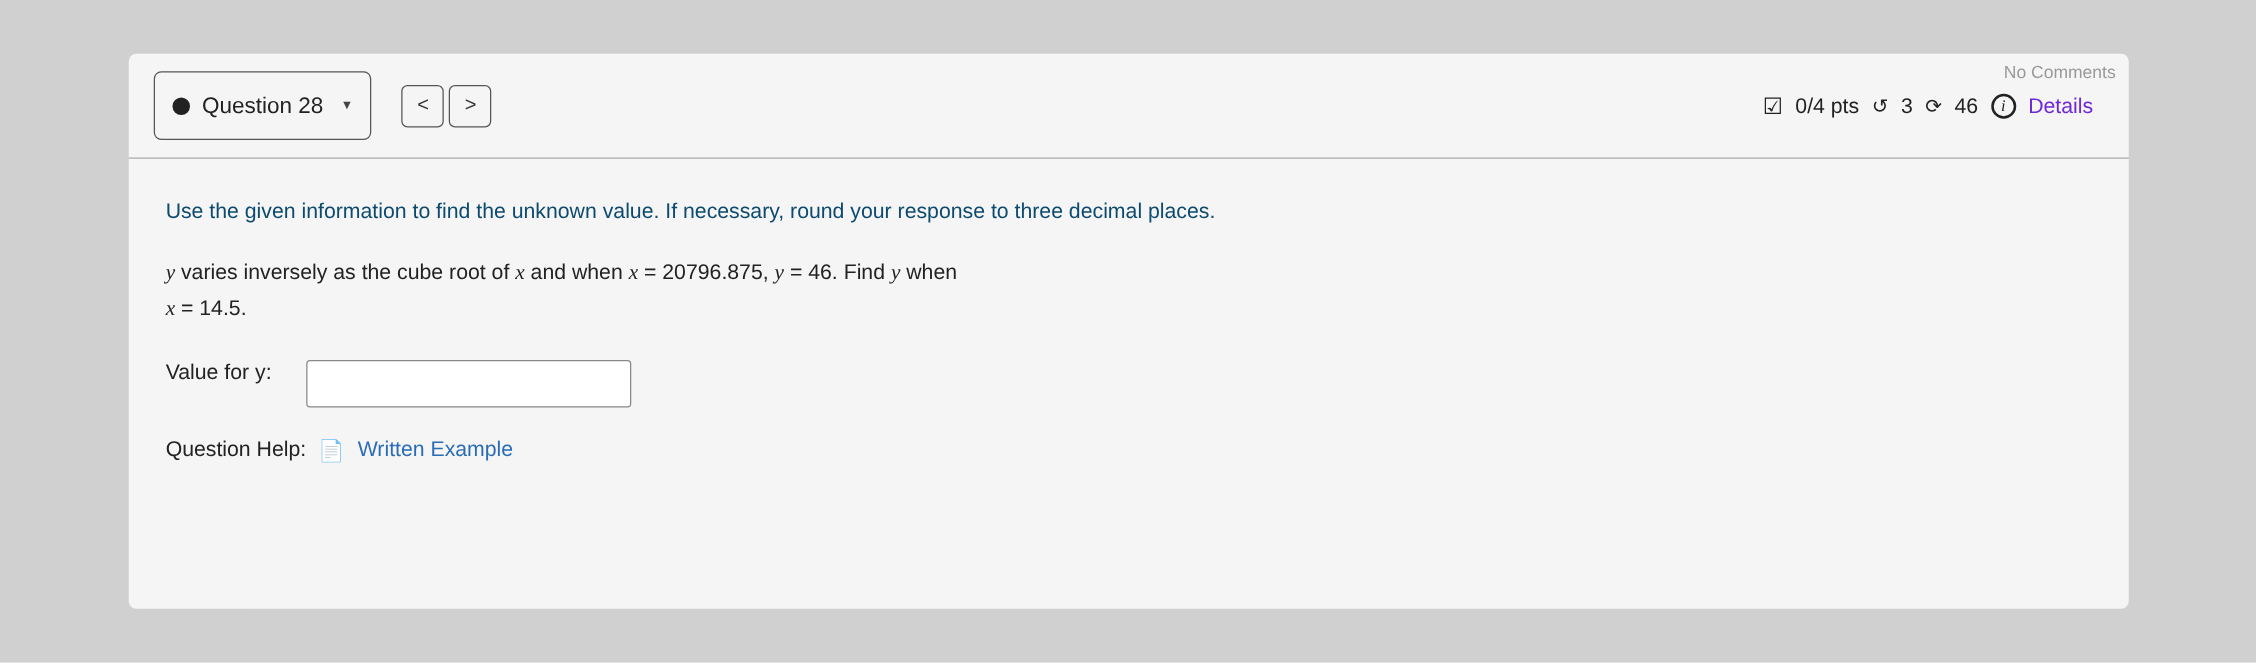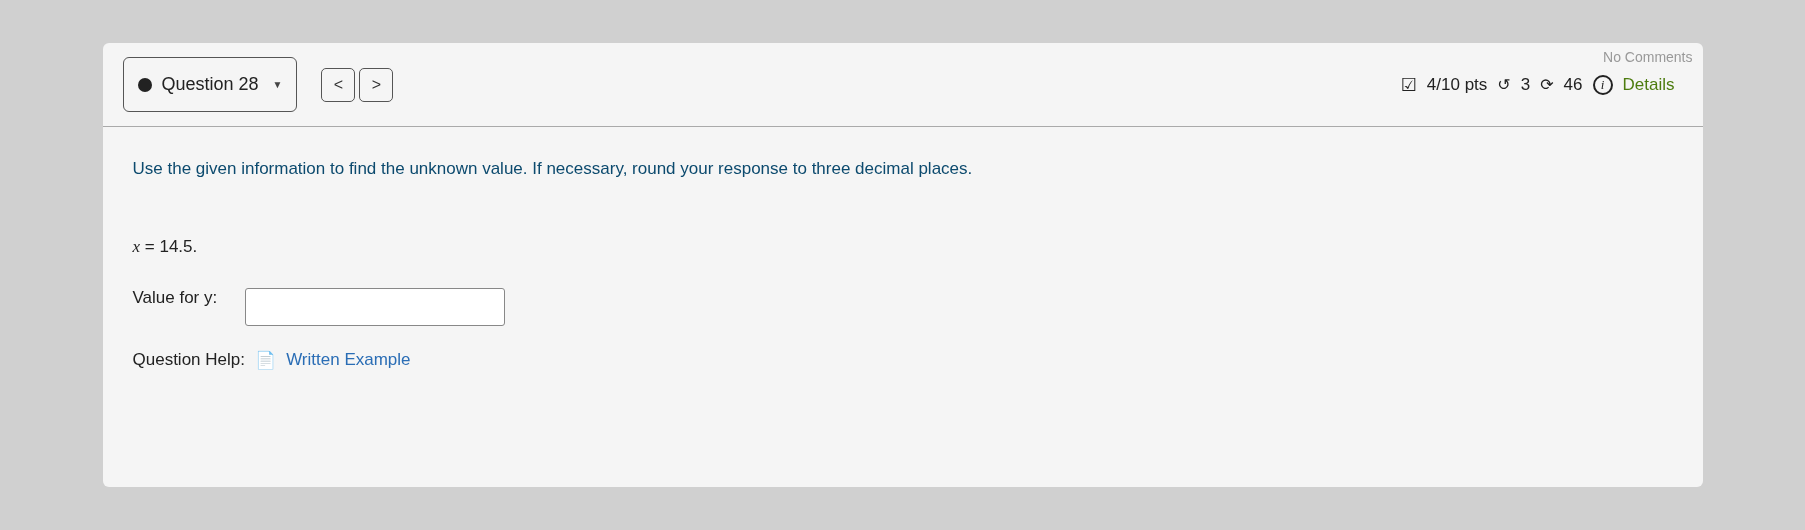--- a/index.html
+++ b/index.html
@@ -136,21 +136,21 @@
       font-size: 13px;
       font-style: italic;
       font-family: Georgia, serif;
       color: #222;
       cursor: pointer;
     }
 
     .details-link {
       font-family: Arial, sans-serif;
       font-size: 17px;
-      color: #4d7c0f;
+      color: #6d28d9;
       cursor: pointer;
     }
 
     .content-area {
       padding: 28px 30px 20px 30px;
     }
 
     .instruction-text {
       font-family: Arial, sans-serif;
       font-size: 17px;
@@ -250,38 +250,41 @@
 
       <div class="nav-buttons">
         <button class="nav-btn">&lt;</button>
         <button class="nav-btn">&gt;</button>
       </div>
     </div>
 
     <div class="header-right">
       <div class="score-area">
         <span class="checkbox-icon">☑</span>
-        <span>4/10 pts</span>
+        <span>0/4 pts</span>
         <span class="history-icon">↺</span>
         <span>3</span>
         <span class="refresh-icon">⟳</span>
         <span>46</span>
         <div class="info-icon">
           <span>i</span>
         </div>
         <span class="details-link">Details</span>
       </div>
     </div>
   </div>
 
   <div class="content-area">
 
     <p class="instruction-text">Use the given information to find the unknown value. If necessary, round your response to three decimal places.</p>
 
     <div class="problem-text">
+      <span>
+        <span class="math-italic">y</span> varies inversely as the cube root of <span class="math-italic">x</span> and when <span class="math-italic">x</span> = 20796.875, <span class="math-italic">y</span> = 46. Find <span class="math-italic">y</span> when
+      </span>
       <br>
       <span>
         <span class="math-italic">x</span> = 14.5.
       </span>
     </div>
 
     <div class="answer-row">
       <label class="answer-label">Value for y:</label>
       <input class="answer-input" type="text" style="">
     </div>

